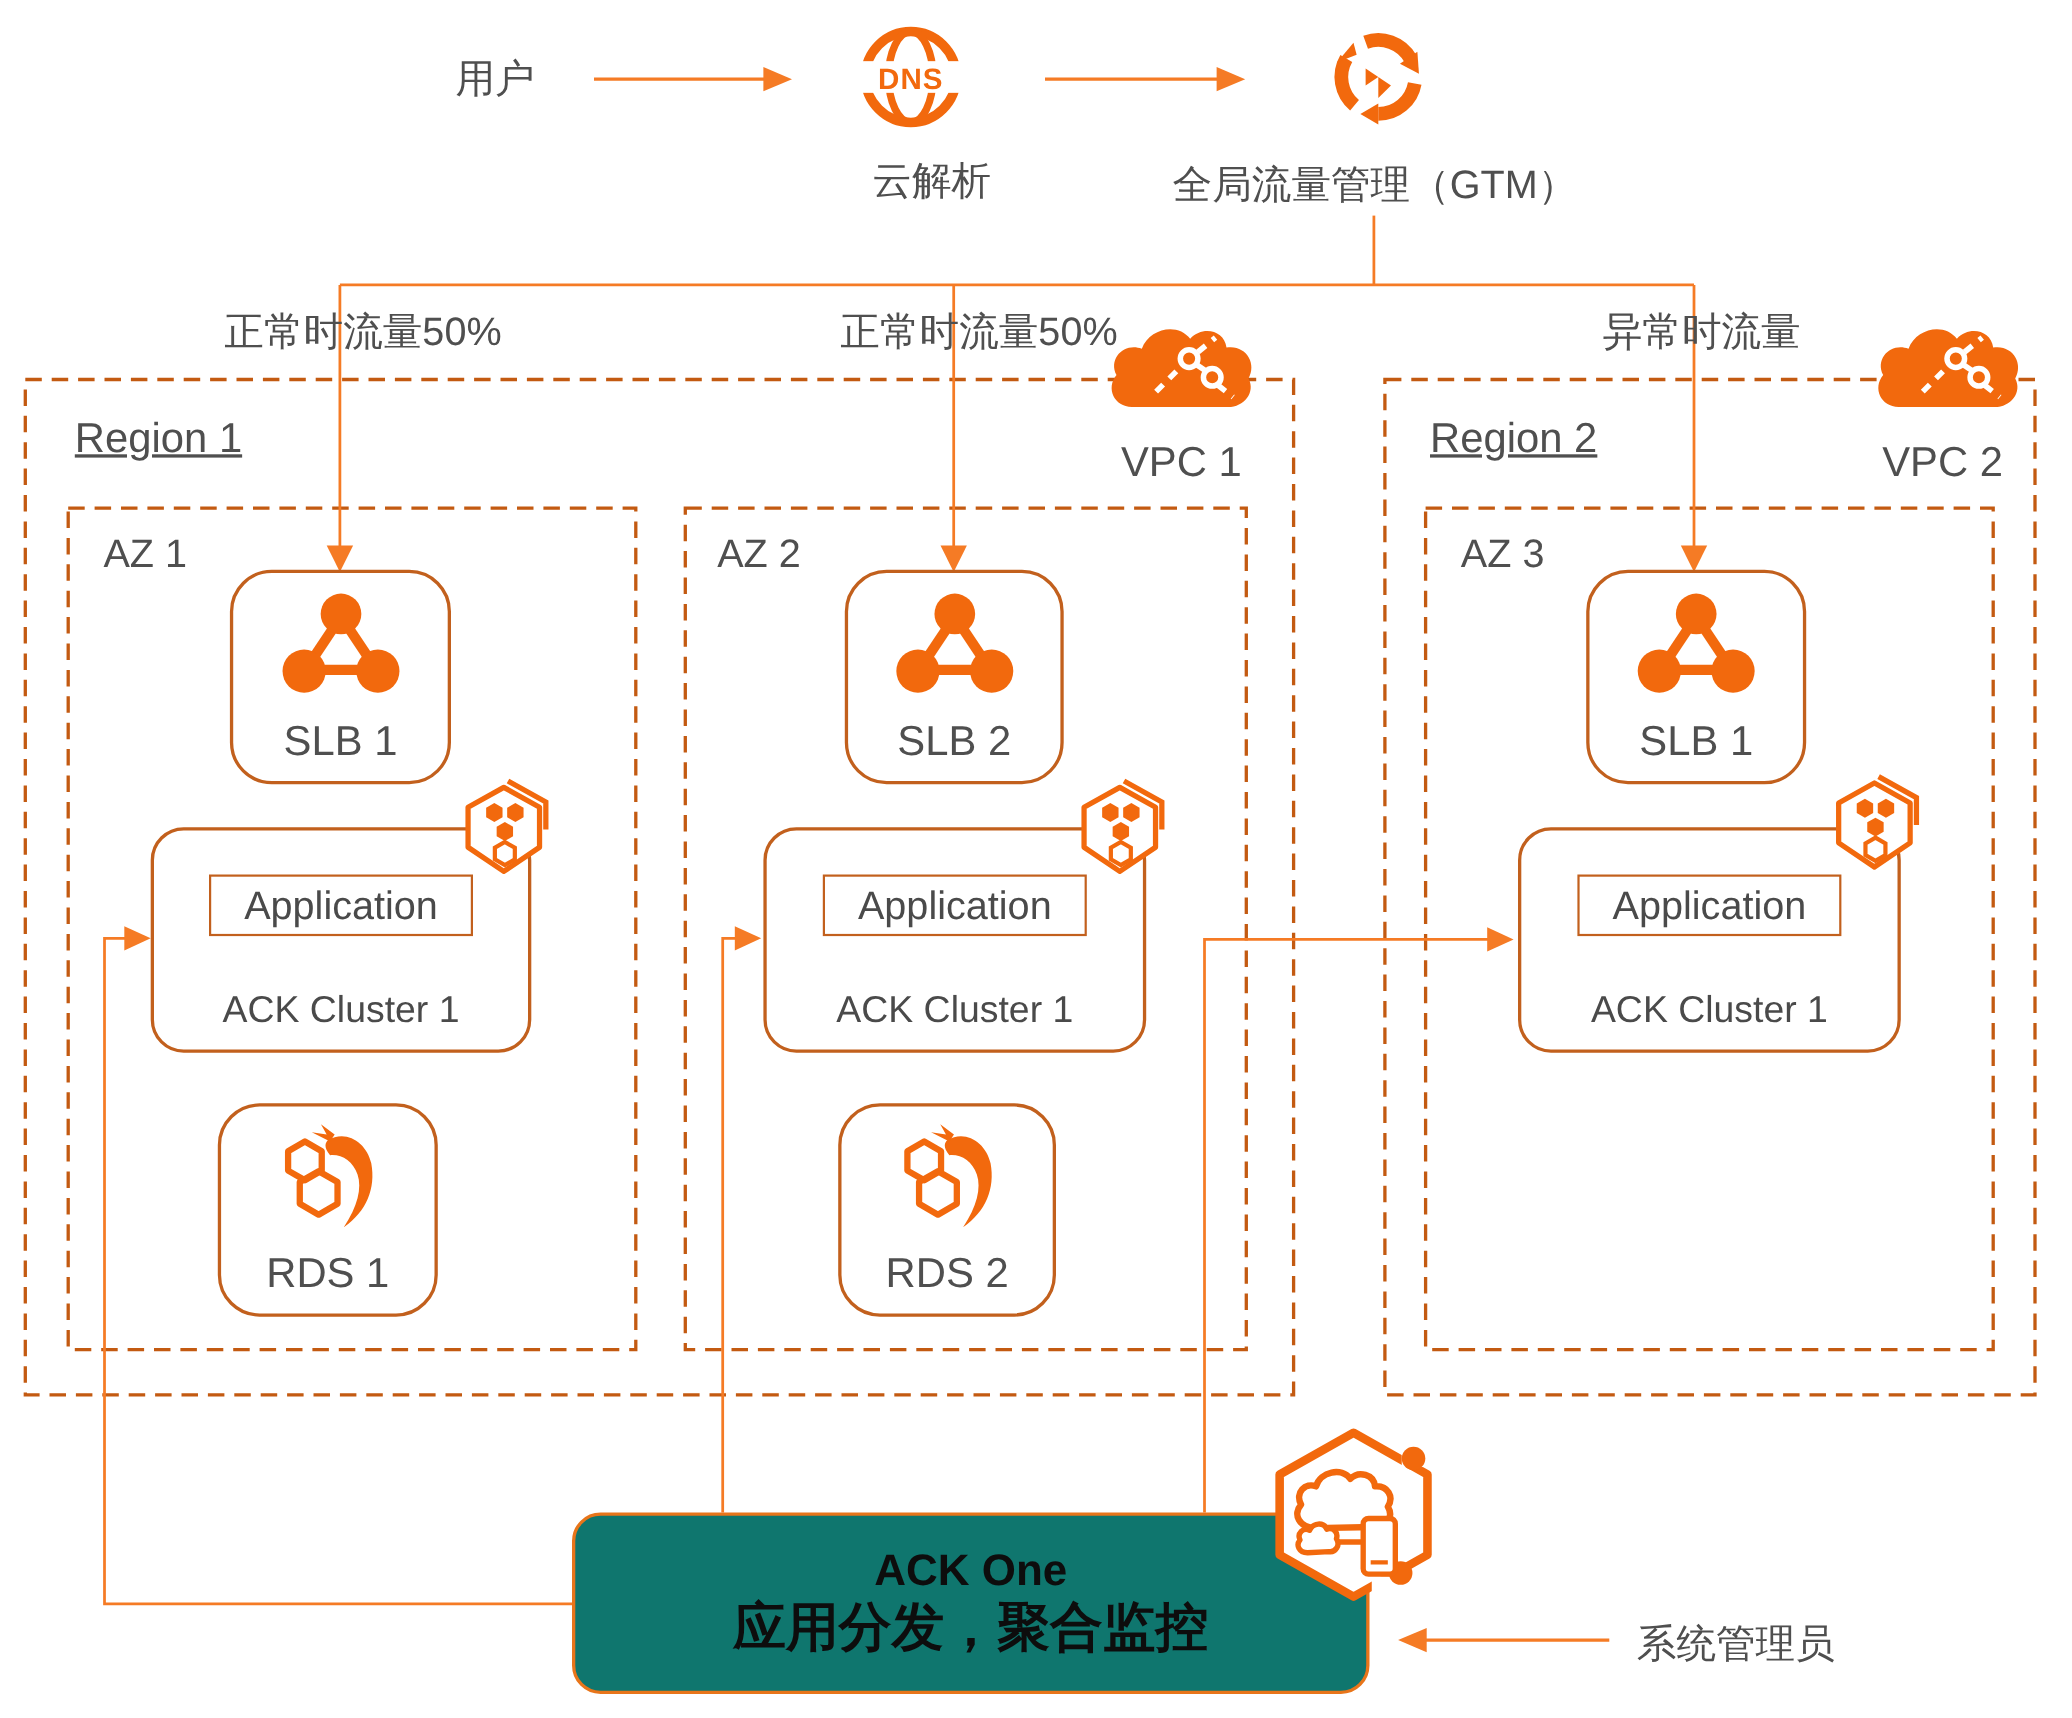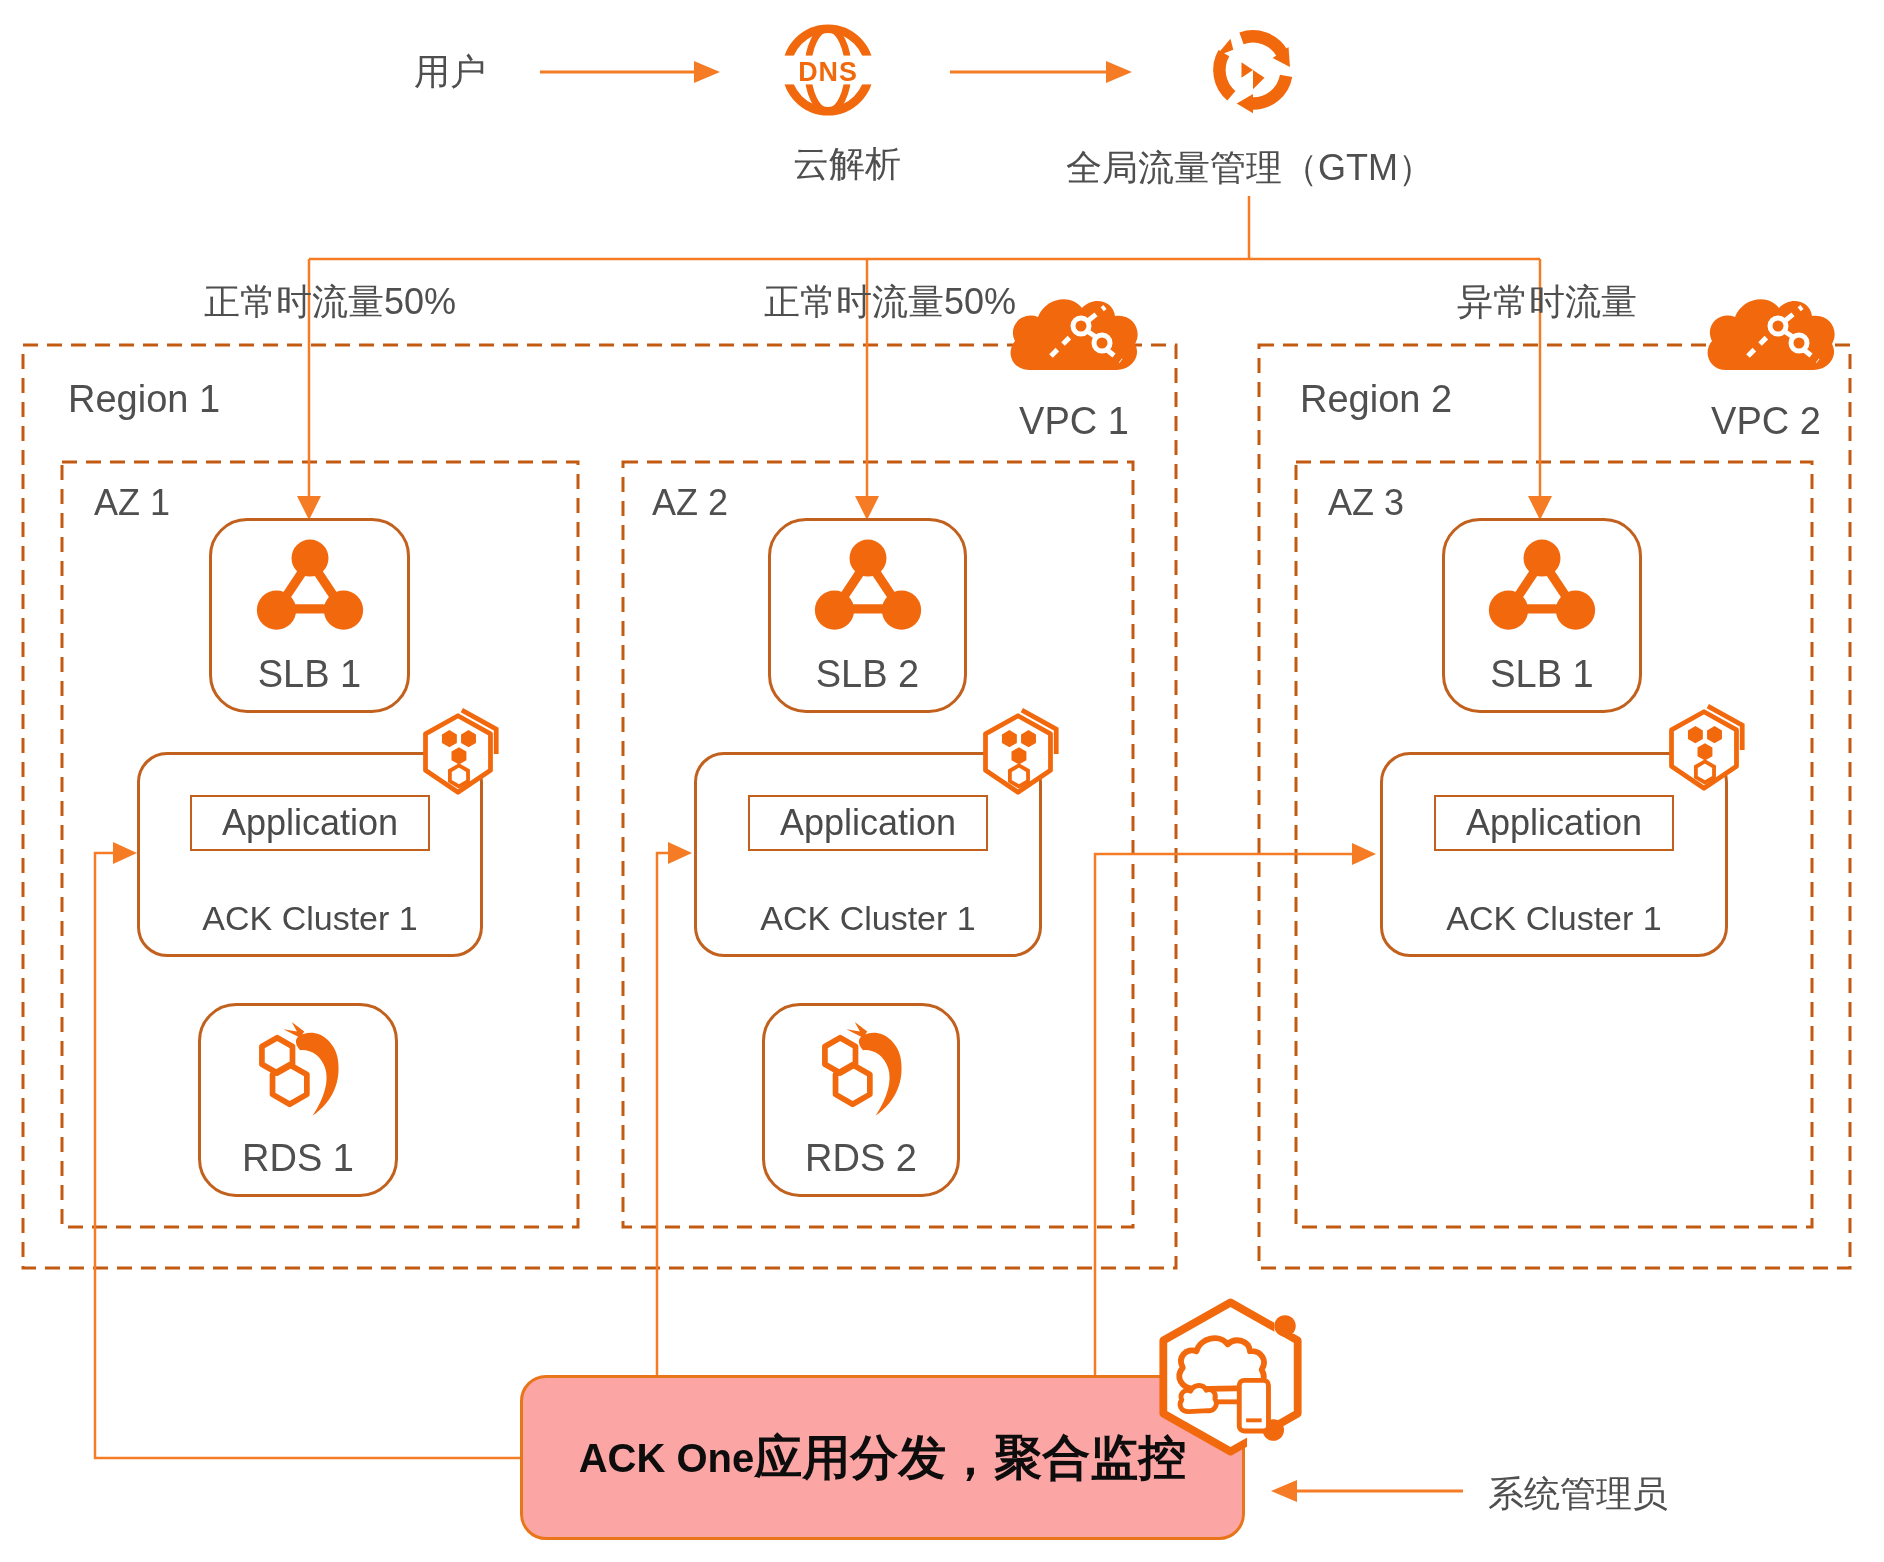--- a/index.html
+++ b/index.html
@@ -20,31 +20,31 @@
     position:absolute;background:#ffffff;border:3px solid #C2601D;border-radius:30px;z-index:2;box-sizing:border-box;
   }
   .app-box{
     position:absolute;left:50%;top:40px;transform:translateX(-50%);
     width:240px;height:56px;border:2px solid #C2601D;background:#ffffff;
     display:flex;align-items:center;justify-content:center;font-size:36px;color:#4A4A4A;box-sizing:border-box;
   }
   .cluster-label{
     position:absolute;left:0;right:0;bottom:16px;text-align:center;font-size:34px;color:#4A4A4A;
   }
-  .region-label{font-size:38px;}
+  .region-label{font-size:38px;text-decoration:underline;}
   .az-label{font-size:36px;}
   .flow-label{font-size:36px;}
   .traffic-label{font-size:36px;z-index:5;}
   .vpc-label{font-size:38px;z-index:5;}
   #connector-layer{position:absolute;left:0;top:0;z-index:1;}
   .icon-layer{z-index:4;}
   #ack-one-box{
     position:absolute;left:520px;top:1375px;width:725px;height:165px;box-sizing:border-box;
-    border:3px solid #E8751A;border-radius:26px;background:#fca5a5;z-index:3;
-    display:flex;flex-direction:row;align-items:center;justify-content:center;
+    border:3px solid #E8751A;border-radius:26px;background:#0f766e;z-index:3;
+    display:flex;flex-direction:column;align-items:center;justify-content:center;
   }
   #ack-one-box .t1{font-size:40px;font-weight:bold;color:#0d0d0d;line-height:1.1;}
   #ack-one-box .t2{font-size:48px;font-weight:bold;color:#0d0d0d;line-height:1.25;}
 </style>
 </head>
 <body>
 
 <div id="stage">
 
   <svg id="connector-layer" width="1884" height="1562" viewBox="0 0 1884 1562">

